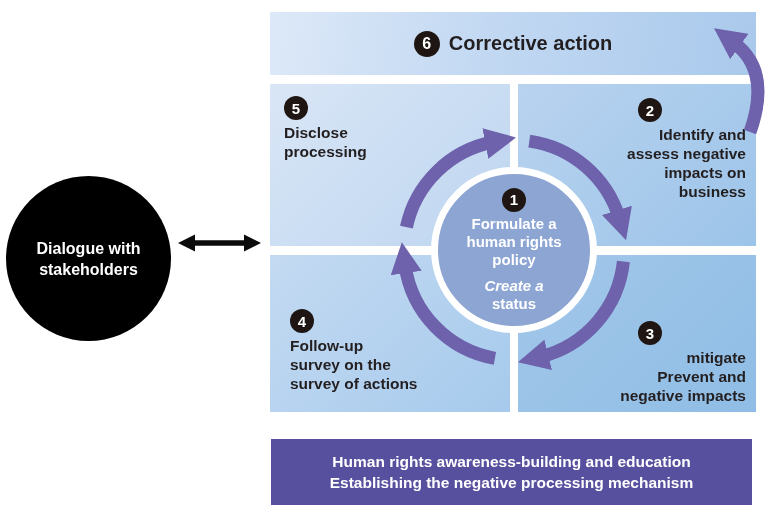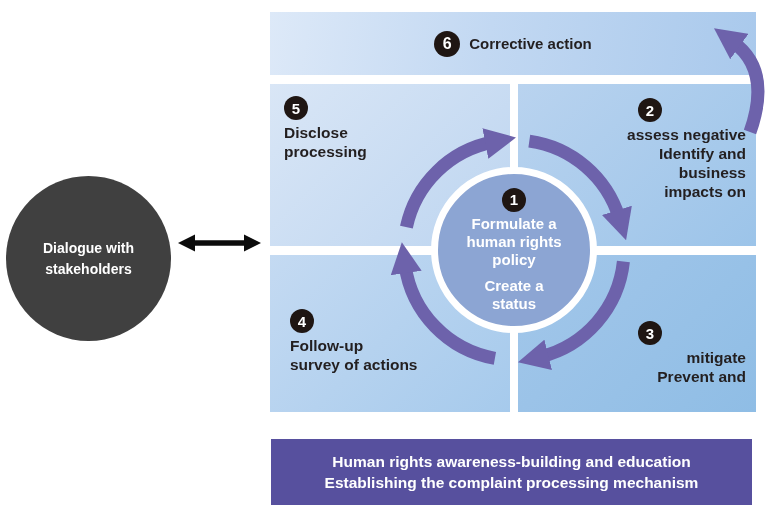--- a/index.html
+++ b/index.html
@@ -3,30 +3,30 @@
 <meta charset="utf-8">
 <style>
   html,body{margin:0;padding:0;background:#fff;}
   .canvas{
     position:relative;width:768px;height:519px;background:#fff;overflow:hidden;
     font-family:"Liberation Sans",sans-serif;font-weight:700;color:#231f20;
   }
   
   .stakeholder{
     position:absolute;left:6px;top:176px;width:165px;height:165px;border-radius:50%;
-    background:#404040;color:#fff;display:flex;flex-direction:column;align-items:center;
-    justify-content:center;text-align:center;font-size:14px;line-height:21px;
+    background:#000000;color:#fff;display:flex;flex-direction:column;align-items:center;
+    justify-content:center;text-align:center;font-size:16px;line-height:21px;
   }
   
   .topbar{
     position:absolute;left:270px;top:12px;width:486px;height:63px;
     background:linear-gradient(100deg,#dde9f8 0%,#c2d8f2 45%,#a9c9ec 100%);
     display:flex;align-items:center;justify-content:center;gap:9px;
   }
-  .topbar-label{font-size:15px;}
+  .topbar-label{font-size:20px;}
   
   .quad{position:absolute;box-sizing:border-box;font-size:15.5px;line-height:19px;}
   .q5{left:270px;top:84px;width:240px;height:162px;
       background:linear-gradient(135deg,#d9e6f6 0%,#bdd5f0 100%);
       padding:12px 0 0 14px;text-align:left;}
   .q2{left:518px;top:84px;width:238px;height:162px;
       background:linear-gradient(135deg,#b9d3ef 0%,#9cc4e9 100%);
       padding:14px 10px 0 0;text-align:right;}
   .q4{left:270px;top:255px;width:240px;height:157px;
       background:linear-gradient(135deg,#c4daf2 0%,#a6caec 100%);
@@ -44,21 +44,21 @@
   }
   .badge-lg{width:26px;height:26px;font-size:16px;}
   
   .center-circle{
     position:absolute;left:431px;top:167px;width:152px;height:152px;border-radius:50%;
     background:#8ca5d3;border:7px solid #fff;color:#fff;display:flex;flex-direction:column;
     align-items:center;justify-content:center;text-align:center;font-size:15px;line-height:18px;
     z-index:2;
   }
   .center-circle .badge{margin-bottom:3px;}
-  .group2{margin-top:8px;}
+  .group2{margin-top:8px;font-style:italic;}
   
   .bottombar{
     position:absolute;left:271px;top:439px;width:481px;height:66px;background:#57509e;
     color:#fff;display:flex;flex-direction:column;align-items:center;justify-content:center;
     text-align:center;font-size:15.5px;line-height:21px;
   }
   
   .overlay{position:absolute;left:0;top:0;width:768px;height:519px;z-index:5;pointer-events:none;}
   .cycle-arrow{stroke:#6d62ab;stroke-width:13;fill:none;}
   .link-arrow{stroke:#0b0b0b;stroke-width:5.5;fill:none;}
@@ -83,54 +83,56 @@
       <span class="badge">5</span>
     </div>
     <div>Disclose</div>
     <div>processing</div>
   </div>
 
   <div class="quad q2">
     <div class="badge-row">
       <span class="badge">2</span>
     </div>
+    <div>Identify and</div>
     <div>assess negative</div>
-    <div>Identify and</div>
+    <div>impacts on</div>
     <div>business</div>
-    <div>impacts on</div>
   </div>
 
   <div class="quad q4">
     <div class="badge-row">
       <span class="badge">4</span>
     </div>
     <div>Follow-up</div>
+    <div>survey on the</div>
     <div>survey of actions</div>
   </div>
 
   <div class="quad q3">
     <div class="badge-row">
       <span class="badge">3</span>
     </div>
     <div>mitigate</div>
     <div>Prevent and</div>
+    <div>negative impacts</div>
   </div>
 
   <div class="center-circle">
     <span class="badge">1</span>
     <div>Formulate a</div>
     <div>human rights</div>
     <div>policy</div>
     <div class="group2">Create a</div>
     <div>status</div>
   </div>
 
   <div class="bottombar">
     <div>Human rights awareness-building and education</div>
-    <div>Establishing the complaint processing mechanism</div>
+    <div>Establishing the negative processing mechanism</div>
   </div>
 
   <svg class="overlay" viewBox="0 0 768 519" xmlns="http://www.w3.org/2000/svg">
     <defs>
       <marker id="ahp" viewBox="0 0 10 10" refX="2.5" refY="5" markerWidth="2.4" markerHeight="2.4" orient="auto-start-reverse" markerUnits="strokeWidth">
         <path d="M0,0 L10,5 L0,10 Z" fill="#6d62ab"></path>
       </marker>
       <marker id="ahb" viewBox="0 0 10 10" refX="2.5" refY="5" markerWidth="3.2" markerHeight="3.2" orient="auto-start-reverse" markerUnits="strokeWidth">
         <path d="M0,0 L10,5 L0,10 Z" fill="#0b0b0b"></path>
       </marker>

